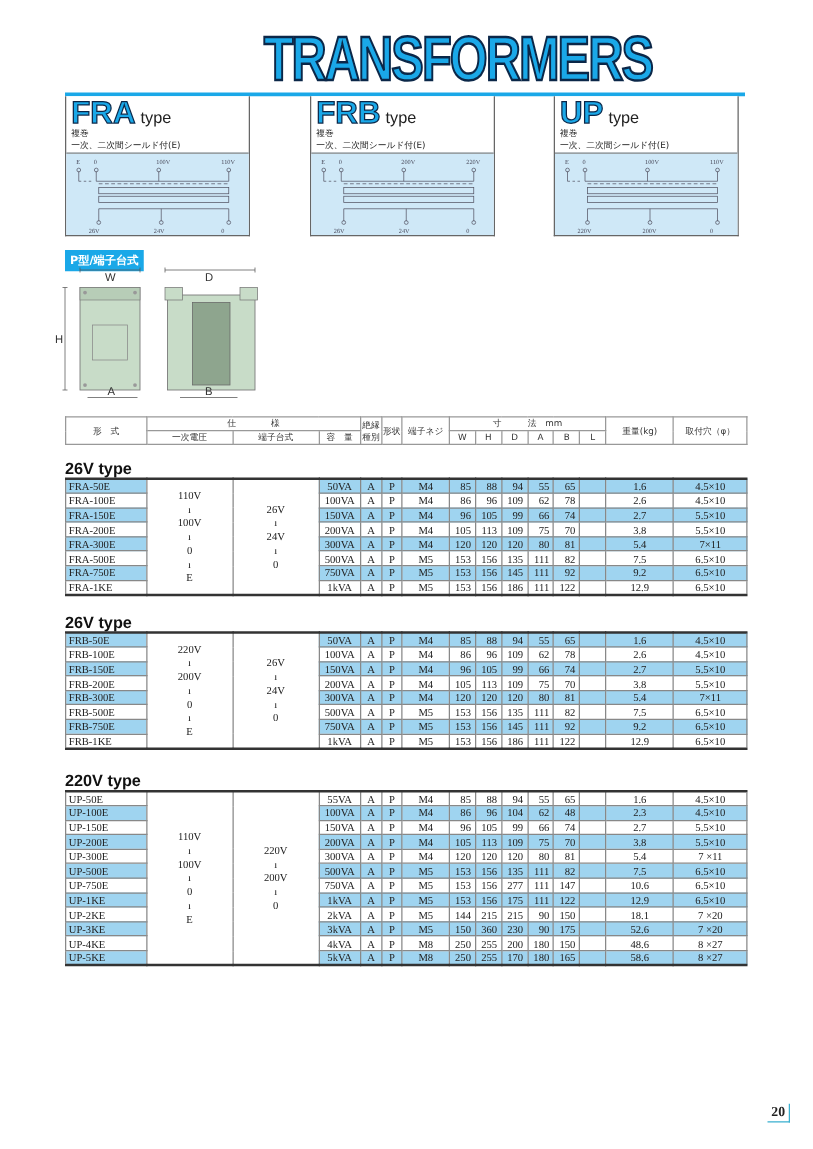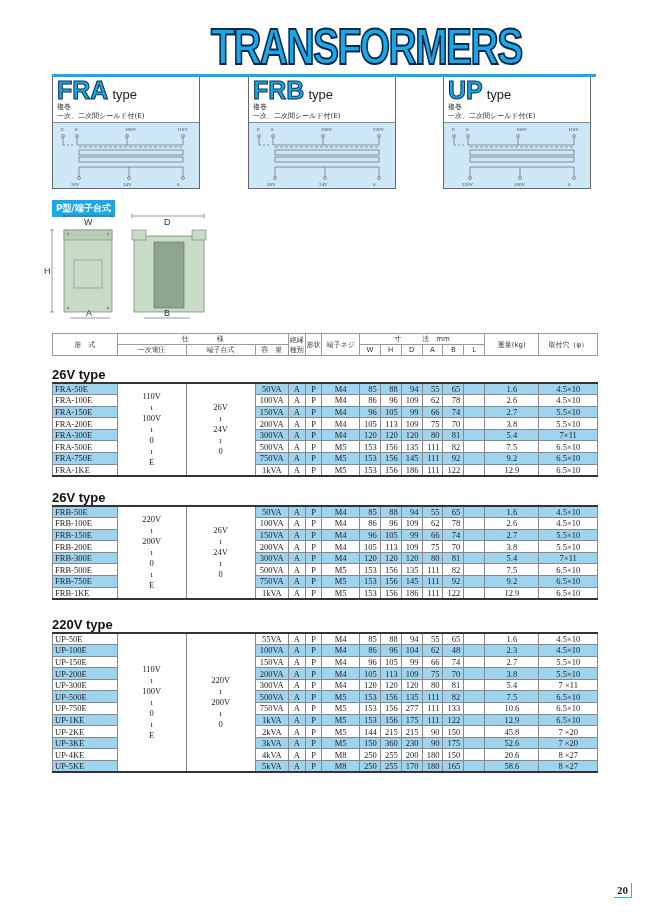--- a/index.html
+++ b/index.html
@@ -626,21 +626,21 @@
         <tr class="">
           <td class="c model">UP-750E</td>
           <td class="c cen" style="width:32px">750VA</td>
           <td class="c cen" style="width:16px">A</td>
           <td class="c cen" style="width:16px">P</td>
           <td class="c cen" style="width:36px">M5</td>
           <td class="c num" style="width:20px">153</td>
           <td class="c num" style="width:20px">156</td>
           <td class="c num" style="width:20px">277</td>
           <td class="c num" style="width:20px">111</td>
-          <td class="c num" style="width:20px">133</td>
+          <td class="c num" style="width:20px">147</td>
           <td class="c num" style="width:20px"></td>
           <td class="c cen" style="width:52px">10.6</td>
           <td class="c cen" style="width:56px">6.5×10</td>
         </tr>
         <tr class="hl">
           <td class="c model">UP-1KE</td>
           <td class="c cen" style="width:32px">1kVA</td>
           <td class="c cen" style="width:16px">A</td>
           <td class="c cen" style="width:16px">P</td>
           <td class="c cen" style="width:36px">M5</td>
@@ -658,21 +658,21 @@
           <td class="c cen" style="width:32px">2kVA</td>
           <td class="c cen" style="width:16px">A</td>
           <td class="c cen" style="width:16px">P</td>
           <td class="c cen" style="width:36px">M5</td>
           <td class="c num" style="width:20px">144</td>
           <td class="c num" style="width:20px">215</td>
           <td class="c num" style="width:20px">215</td>
           <td class="c num" style="width:20px">90</td>
           <td class="c num" style="width:20px">150</td>
           <td class="c num" style="width:20px"></td>
-          <td class="c cen" style="width:52px">45.8</td>
+          <td class="c cen" style="width:52px">18.1</td>
           <td class="c cen" style="width:56px">7 ×20</td>
         </tr>
         <tr class="hl">
           <td class="c model">UP-3KE</td>
           <td class="c cen" style="width:32px">3kVA</td>
           <td class="c cen" style="width:16px">A</td>
           <td class="c cen" style="width:16px">P</td>
           <td class="c cen" style="width:36px">M5</td>
           <td class="c num" style="width:20px">150</td>
           <td class="c num" style="width:20px">360</td>
@@ -688,21 +688,21 @@
           <td class="c cen" style="width:32px">4kVA</td>
           <td class="c cen" style="width:16px">A</td>
           <td class="c cen" style="width:16px">P</td>
           <td class="c cen" style="width:36px">M8</td>
           <td class="c num" style="width:20px">250</td>
           <td class="c num" style="width:20px">255</td>
           <td class="c num" style="width:20px">200</td>
           <td class="c num" style="width:20px">180</td>
           <td class="c num" style="width:20px">150</td>
           <td class="c num" style="width:20px"></td>
-          <td class="c cen" style="width:52px">20.6</td>
+          <td class="c cen" style="width:52px">48.6</td>
           <td class="c cen" style="width:56px">8 ×27</td>
         </tr>
         <tr class="hl">
           <td class="c model">UP-5KE</td>
           <td class="c cen" style="width:32px">5kVA</td>
           <td class="c cen" style="width:16px">A</td>
           <td class="c cen" style="width:16px">P</td>
           <td class="c cen" style="width:36px">M8</td>
           <td class="c num" style="width:20px">250</td>
           <td class="c num" style="width:20px">255</td>

